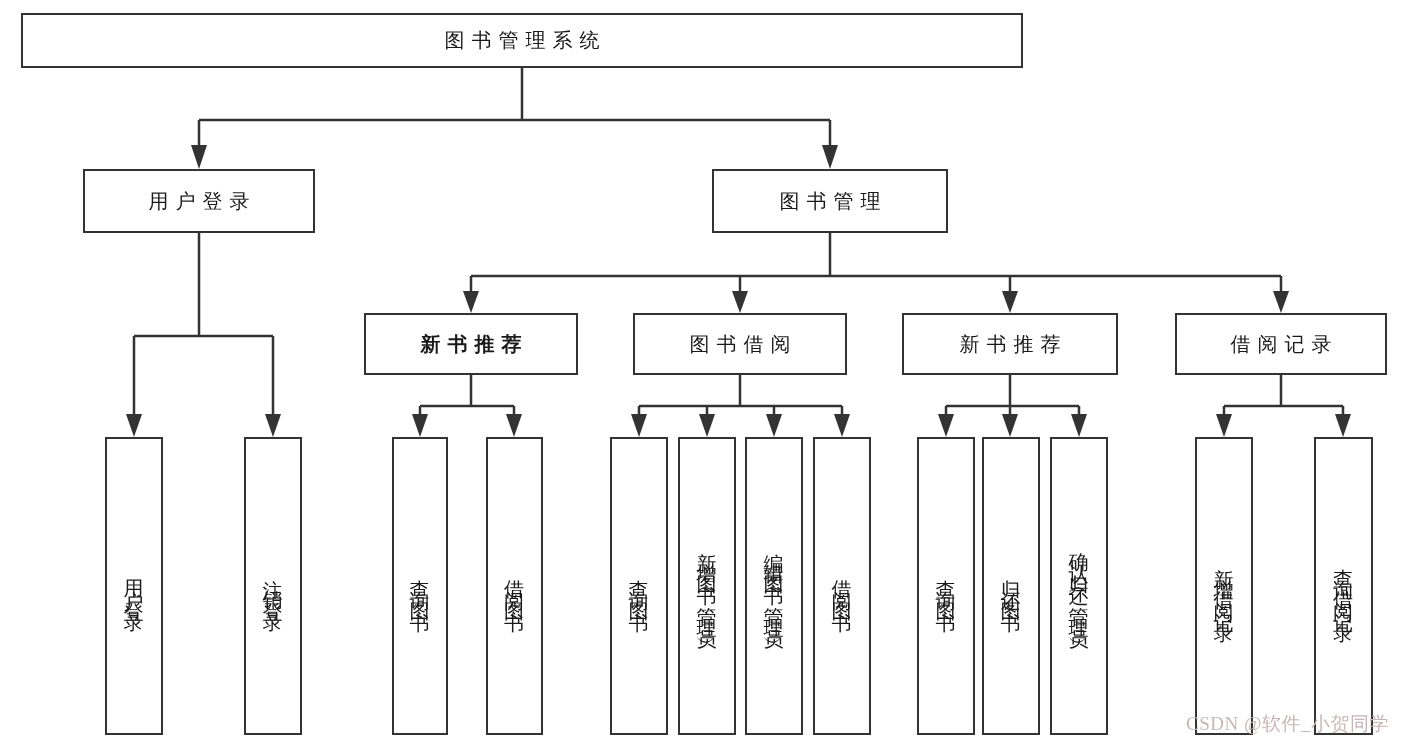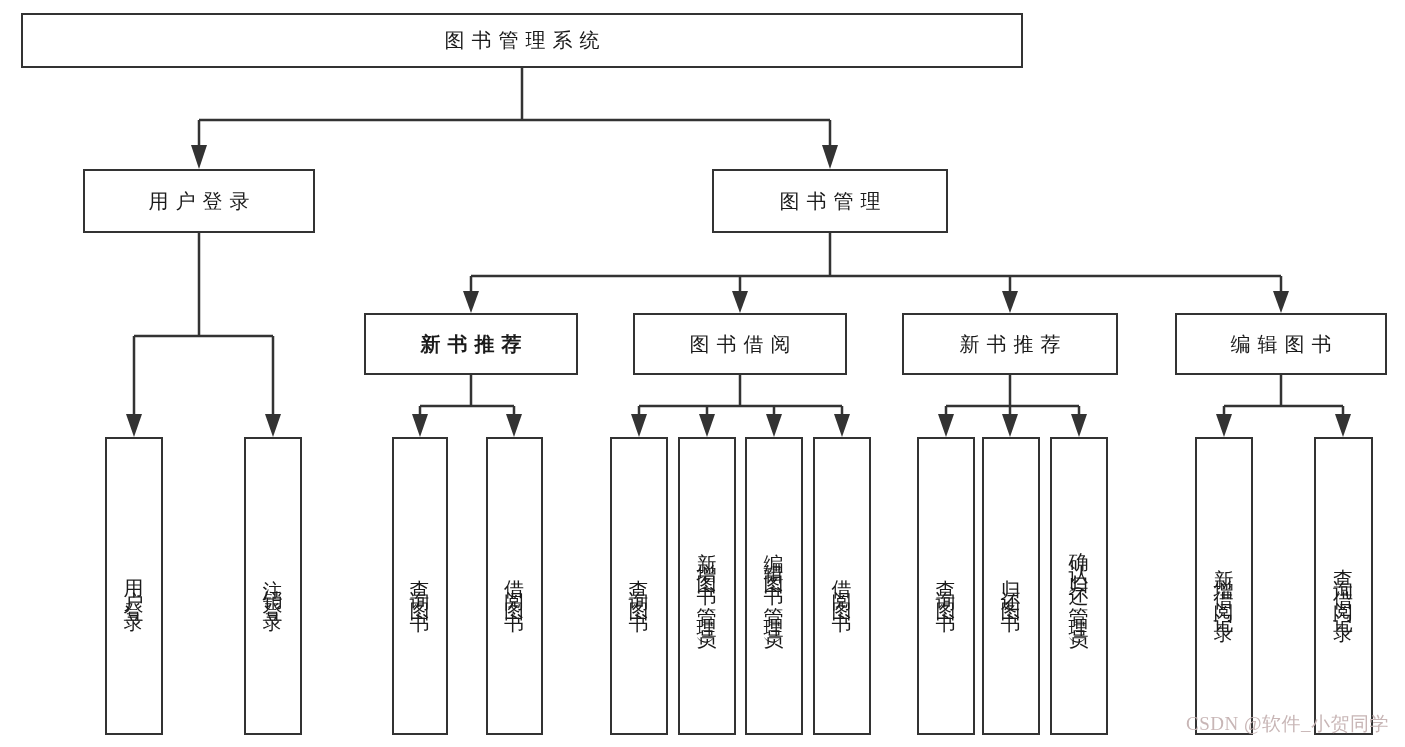--- a/index.html
+++ b/index.html
@@ -83,21 +83,21 @@
   </svg>
 
   <div class="box h-box" style="left:21px;top:13px;width:1002px;height:55px;">图书管理系统</div>
 
   <div class="box h-box" style="left:83px;top:169px;width:232px;height:64px;">用户登录</div>
   <div class="box h-box" style="left:712px;top:169px;width:236px;height:64px;">图书管理</div>
 
   <div class="box h-box" style="left:364px;top:313px;width:214px;height:62px;font-weight:bold;">新书推荐</div>
   <div class="box h-box" style="left:633px;top:313px;width:214px;height:62px;text-align:center;">图书借阅</div>
   <div class="box h-box" style="left:902px;top:313px;width:216px;height:62px;">新书推荐</div>
-  <div class="box h-box" style="left:1175px;top:313px;width:212px;height:62px;">编辑图书</div>
+  <div class="box h-box" style="left:1175px;top:313px;width:212px;height:62px;">借阅记录</div>
 
   <div class="box v-box" style="left:105px;top:437px;width:58px;height:298px;">用户登录</div>
   <div class="box v-box" style="left:244px;top:437px;width:58px;height:298px;">注销登录</div>
 
   <div class="box v-box" style="left:392px;top:437px;width:56px;height:298px;">查询图书</div>
   <div class="box v-box" style="left:486px;top:437px;width:57px;height:298px;">借阅图书</div>
 
   <div class="box v-box" style="left:610px;top:437px;width:58px;height:298px;">查询图书</div>
   <div class="box v-box" style="left:678px;top:437px;width:58px;height:298px;">新增图书（管理员）</div>
   <div class="box v-box" style="left:745px;top:437px;width:58px;height:298px;">编辑图书（管理员）</div>

